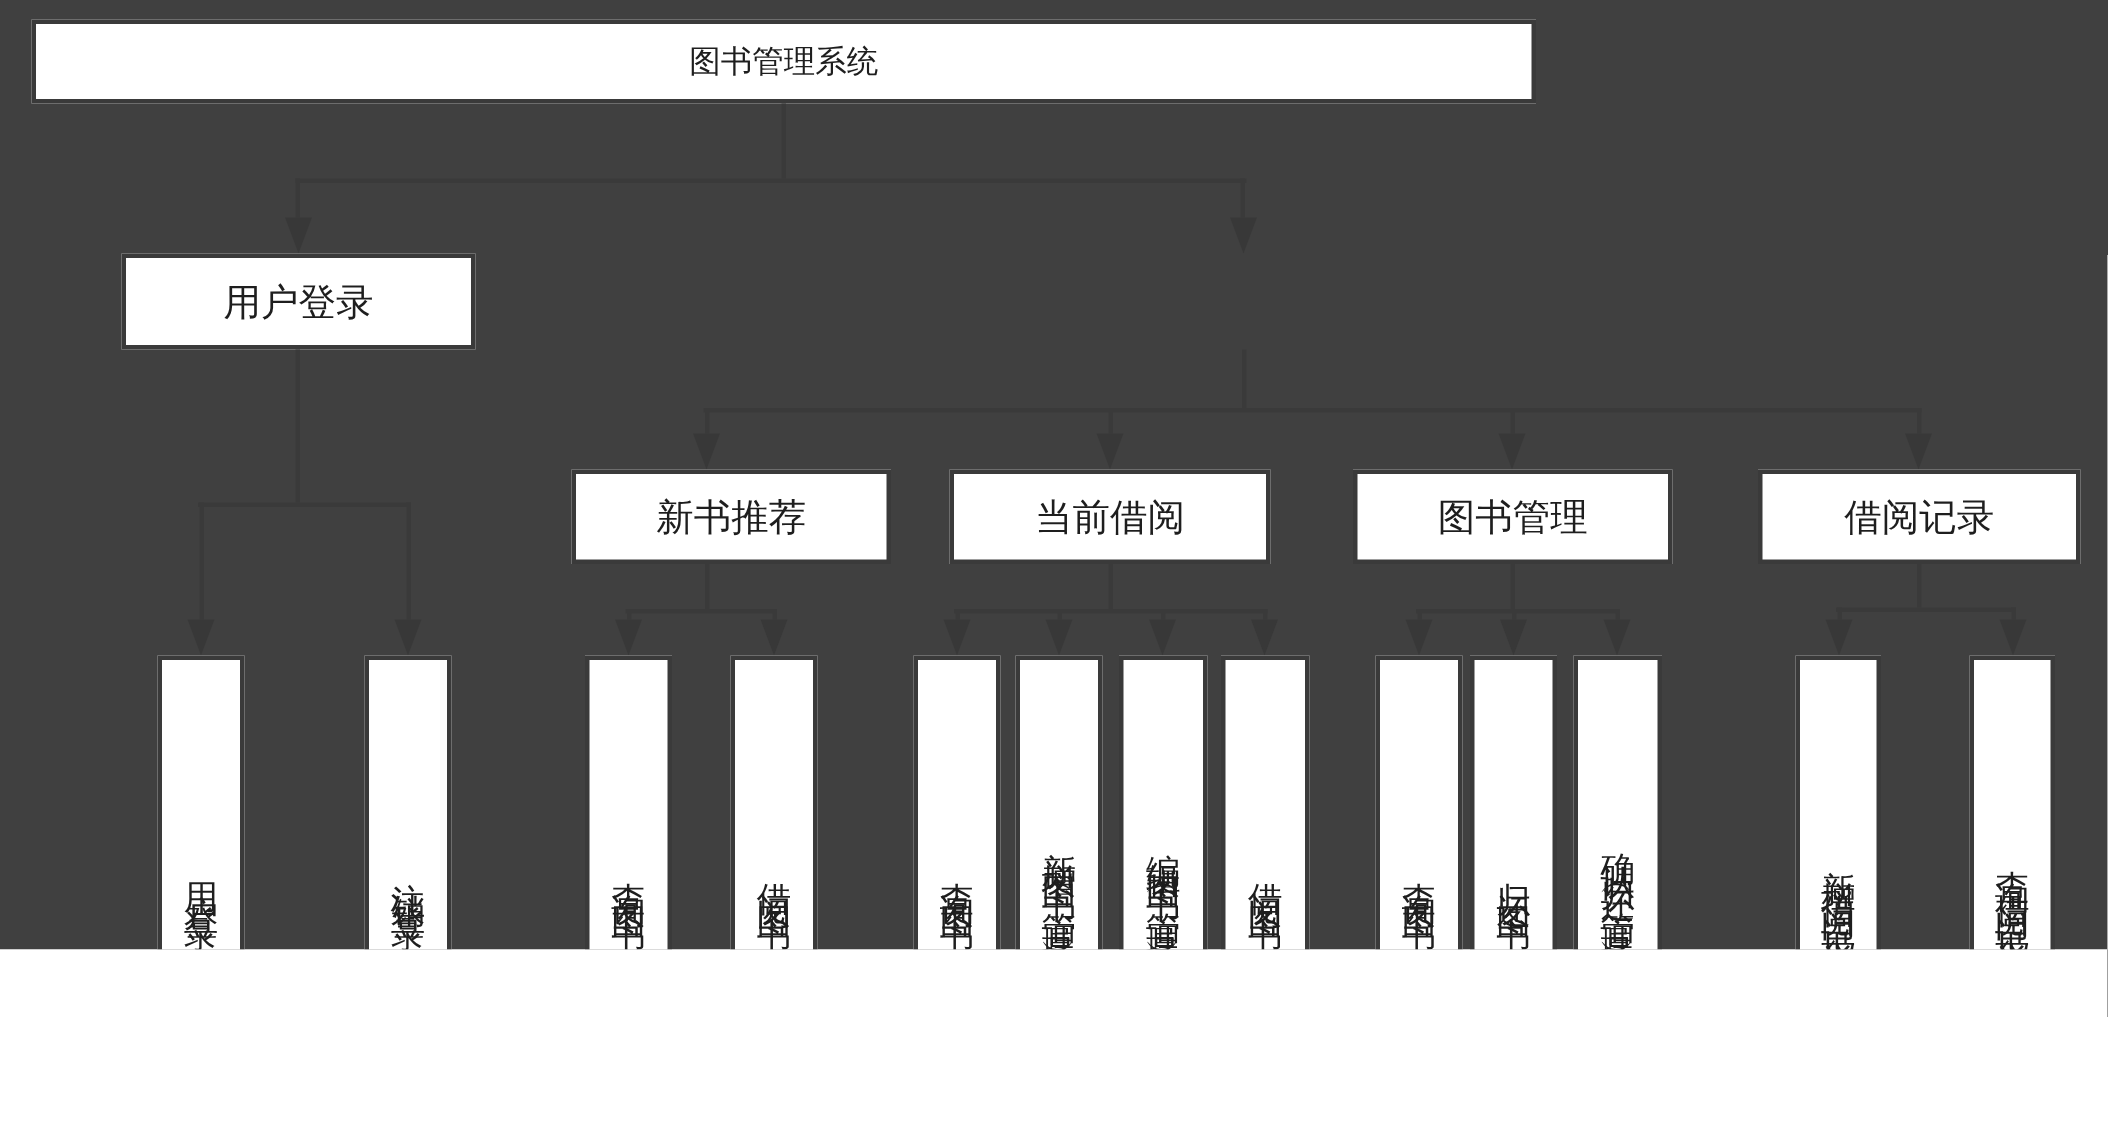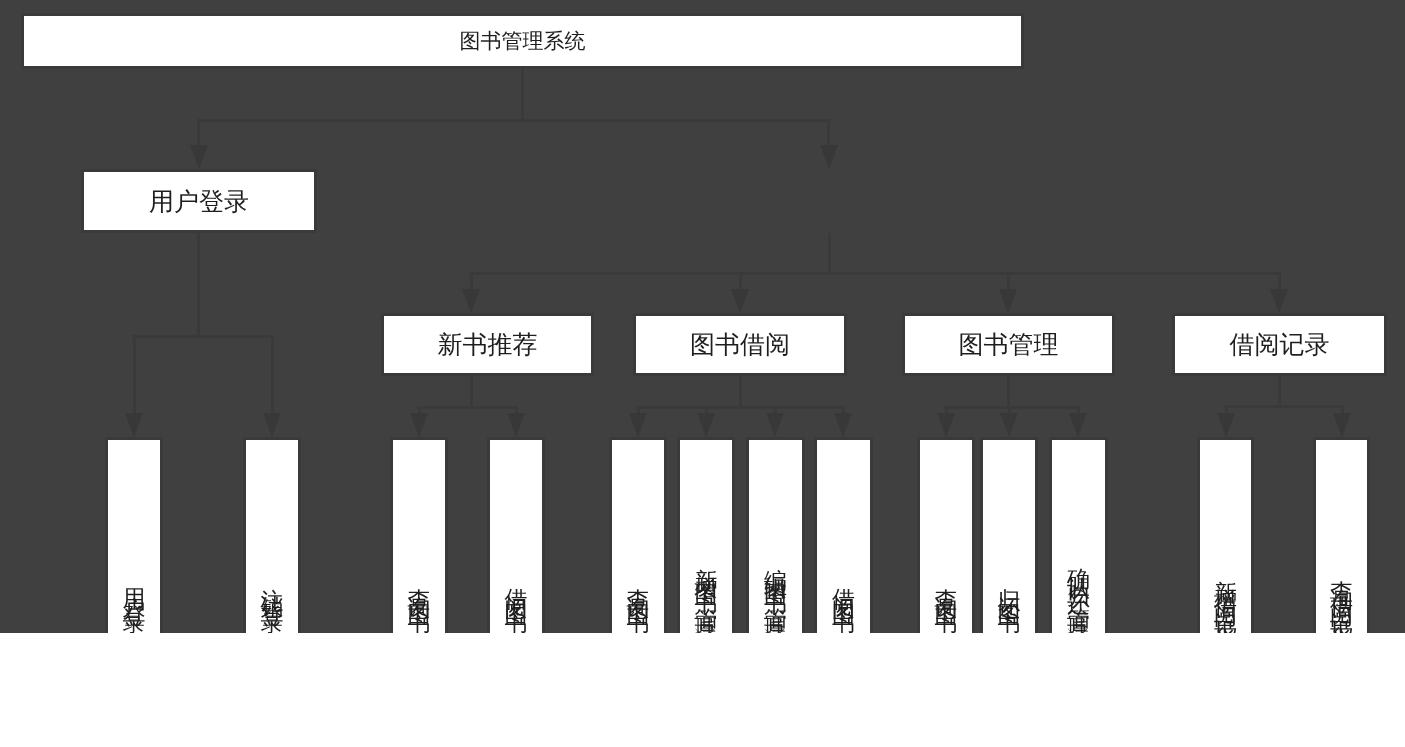--- a/index.html
+++ b/index.html
@@ -78,21 +78,21 @@
   <div class="vline" style="left:470px; top:272px; height:17px;"></div>
   <div class="arrow" style="left:462px; top:289px;"></div>
   <div class="vline" style="left:739px; top:272px; height:17px;"></div>
   <div class="arrow" style="left:731px; top:289px;"></div>
   <div class="vline" style="left:1007px; top:272px; height:17px;"></div>
   <div class="arrow" style="left:999px; top:289px;"></div>
   <div class="vline" style="left:1278px; top:272px; height:17px;"></div>
   <div class="arrow" style="left:1270px; top:289px;"></div>
 
   <div class="box hlabel" style="left:365px; top:313px; width:213px; height:63px;margin-left:16px;">新书推荐</div>
-  <div class="box hlabel" style="left:633px; top:313px; width:214px; height:63px;">图书借阅</div>
+  <div class="box hlabel" style="left:633px; top:313px; width:214px; height:63px;">当前借阅</div>
   <div class="box hlabel" style="left:902px; top:313px; width:213px; height:63px;">图书管理</div>
   <div class="box hlabel" style="left:1172px; top:313px; width:215px; height:63px;">借阅记录</div>
 
   <div class="vline" style="left:470px; top:376px; height:30px;"></div>
   <div class="hline" style="left:417px; top:406px; width:101px;"></div>
   <div class="vline" style="left:418px; top:406px; height:7px;"></div>
   <div class="arrow" style="left:410px; top:413px;"></div>
   <div class="vline" style="left:515px; top:406px; height:7px;"></div>
   <div class="arrow" style="left:507px; top:413px;"></div>
 

